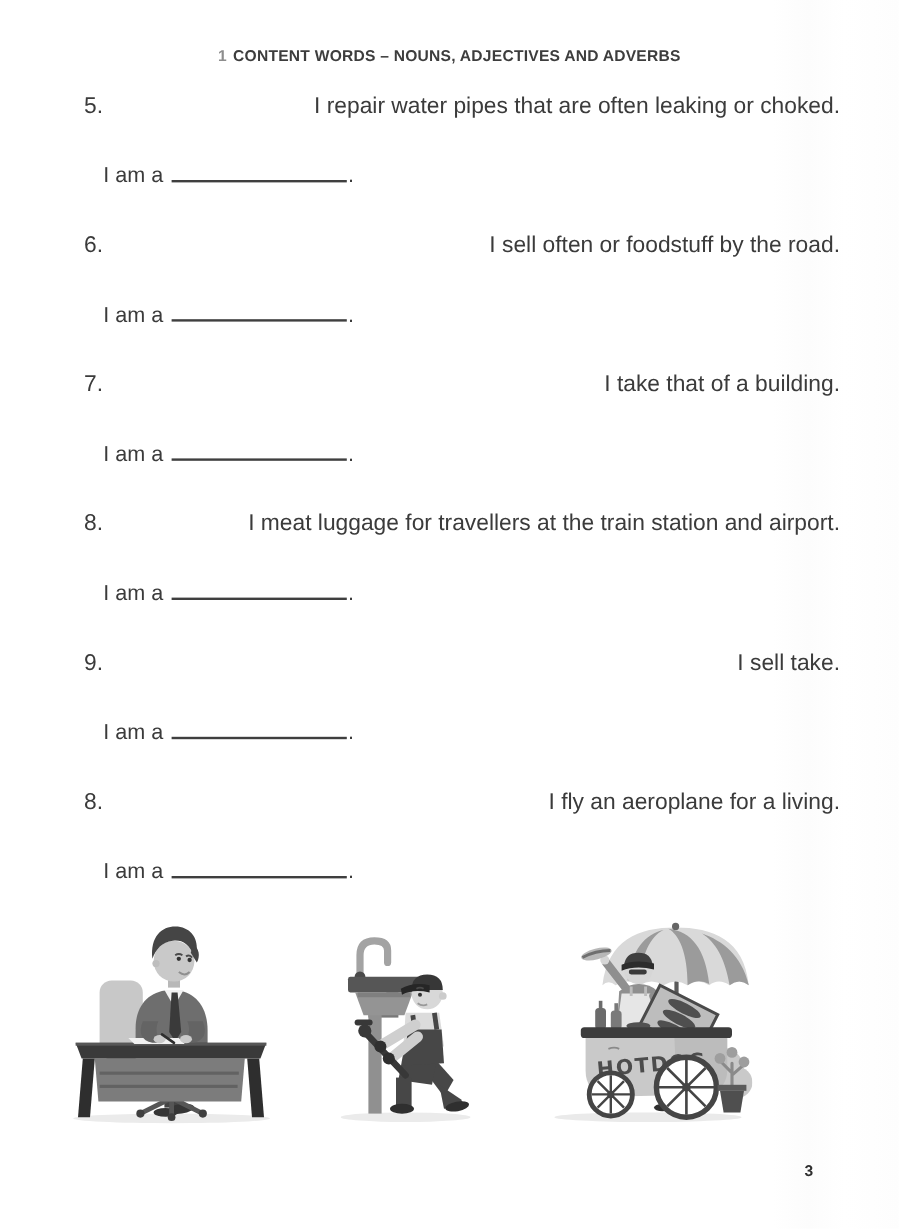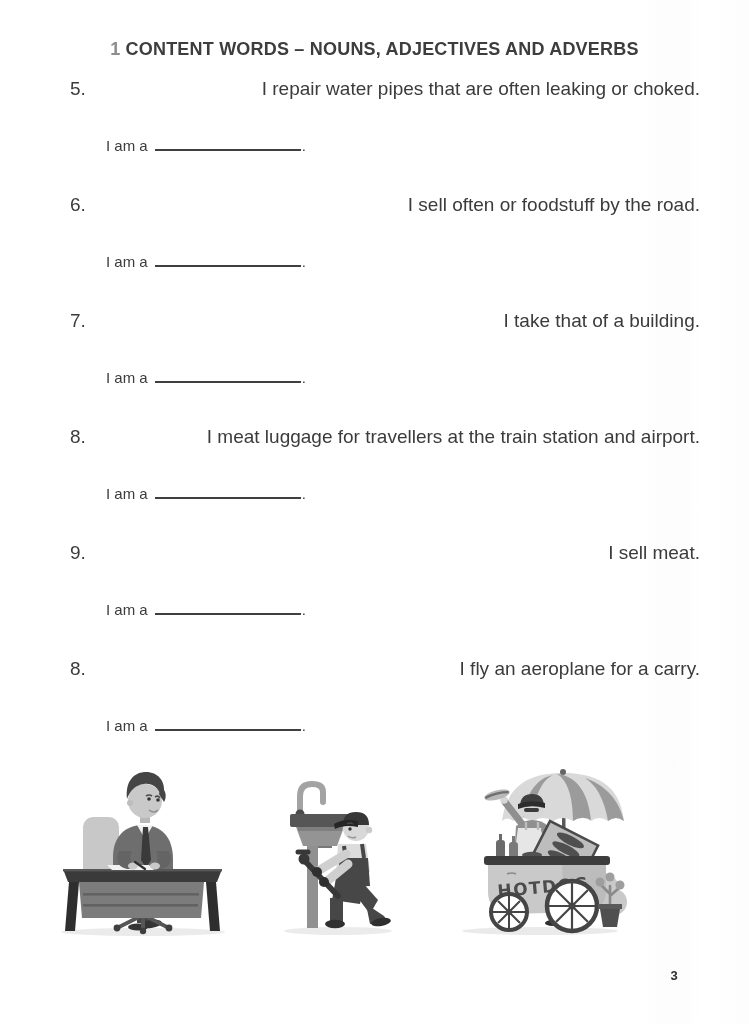--- a/index.html
+++ b/index.html
@@ -8,29 +8,29 @@
     width:749px;height:1024px;
     margin:0 auto;
     background:linear-gradient(90deg,#ffffff 0%,#ffffff 86%,#fcfcfc 90%,#ffffff 94%,#fdfdfd 100%);
     font-family:"Liberation Sans", sans-serif;
     color:#3b3b3b;
     overflow:hidden;
   }
   .header{
     position:absolute;top:39px;left:0;right:0;
     text-align:center;
-    font-size:18px;font-weight:bold;letter-spacing:0.2px;
+    font-size:13px;font-weight:bold;letter-spacing:0.2px;
     color:#3d3d3d;
   }
   .header .chapter-num{color:#8d8d8d;margin-right:5px;}
   .questions{position:absolute;top:77px;left:70px;width:630px;}
   .q-line{display:flex;font-size:19px;line-height:24px;color:#3b3b3b;margin-bottom:33px;}
   .q-num{flex:0 0 36px;}
   .q-text{flex:1;text-align:right;}
-  .a-line{margin-left:36px;font-size:15px;line-height:24px;color:#3b3b3b;margin-bottom:35px;white-space:nowrap;}
+  .a-line{margin-left:16px;font-size:18px;line-height:24px;color:#3b3b3b;margin-bottom:35px;white-space:nowrap;}
   .blank{
     display:inline-block;width:146px;height:15px;
     border-bottom:2px solid #3f3f3f;
     margin-left:7px;margin-right:1px;
     vertical-align:baseline;
   }
   .illustrations{position:absolute;left:0;top:762px;width:749px;height:182px;}
   .illus{position:absolute;}
   .illus-desk{left:55px;top:3px;}
   .illus-plumber{left:280px;top:10px;}
@@ -84,29 +84,29 @@
       <div class="q-line">
         <span class="q-num">8.</span>
         <span class="q-text">I meat luggage for travellers at the train station and airport.</span>
       </div>
       <div class="a-line"><span>I am a</span><span class="blank"></span><span>.</span></div>
     </div>
 
     <div class="question">
       <div class="q-line">
         <span class="q-num">9.</span>
-        <span class="q-text">I sell meat.</span>
+        <span class="q-text">I sell take.</span>
       </div>
       <div class="a-line"><span>I am a</span><span class="blank"></span><span>.</span></div>
     </div>
 
     <div class="question">
       <div class="q-line">
         <span class="q-num">8.</span>
-        <span class="q-text">I fly an aeroplane for a carry.</span>
+        <span class="q-text">I fly an aeroplane for a living.</span>
       </div>
       <div class="a-line"><span>I am a</span><span class="blank"></span><span>.</span></div>
     </div>
 
   </div>
 
   <div class="illustrations">
 
     <svg class="illus illus-desk" width="175" height="172" viewBox="0 0 175 172">
       <ellipse cx="88" cy="167" rx="82" ry="4" fill="#ebebeb"></ellipse>

